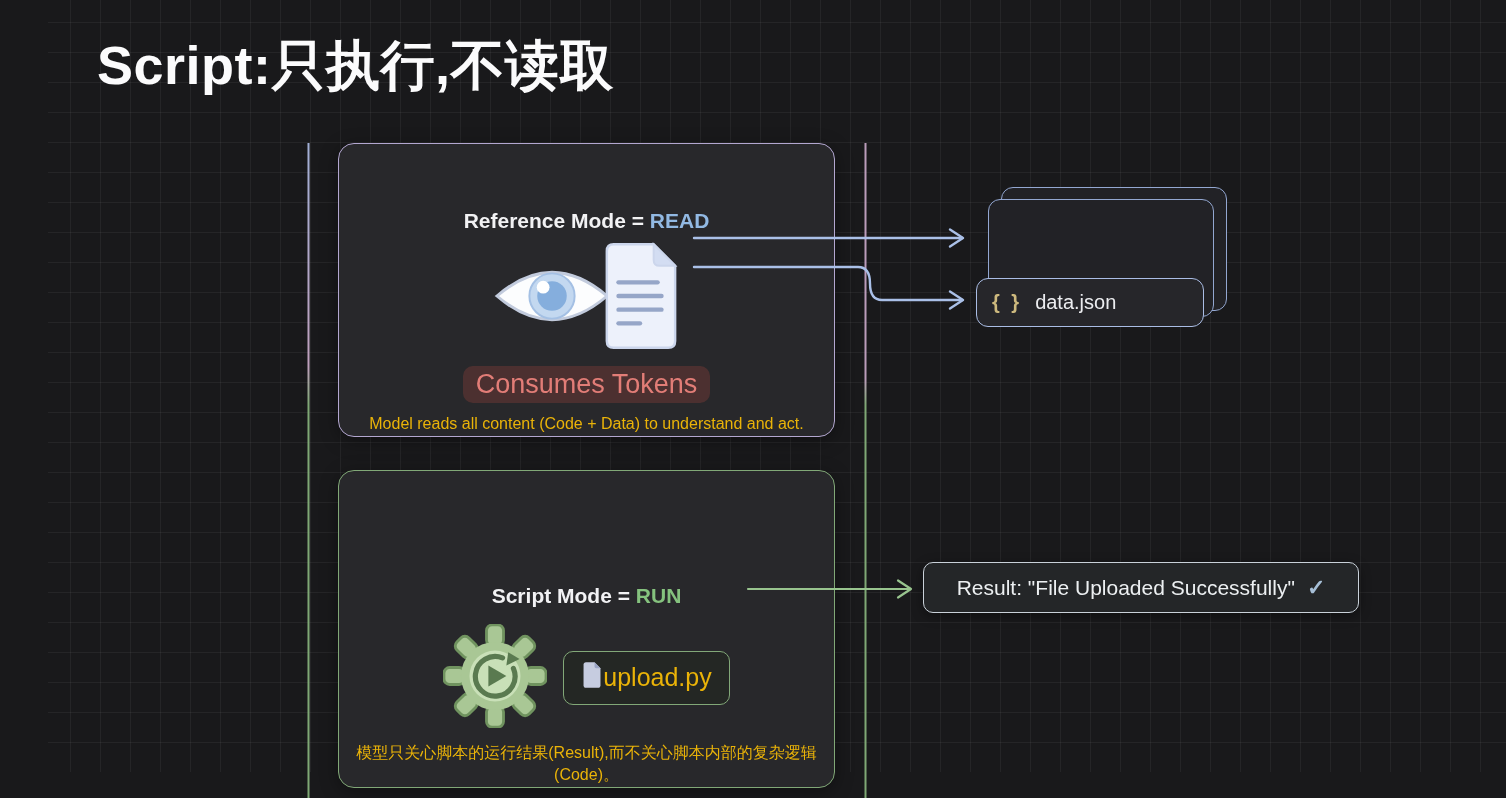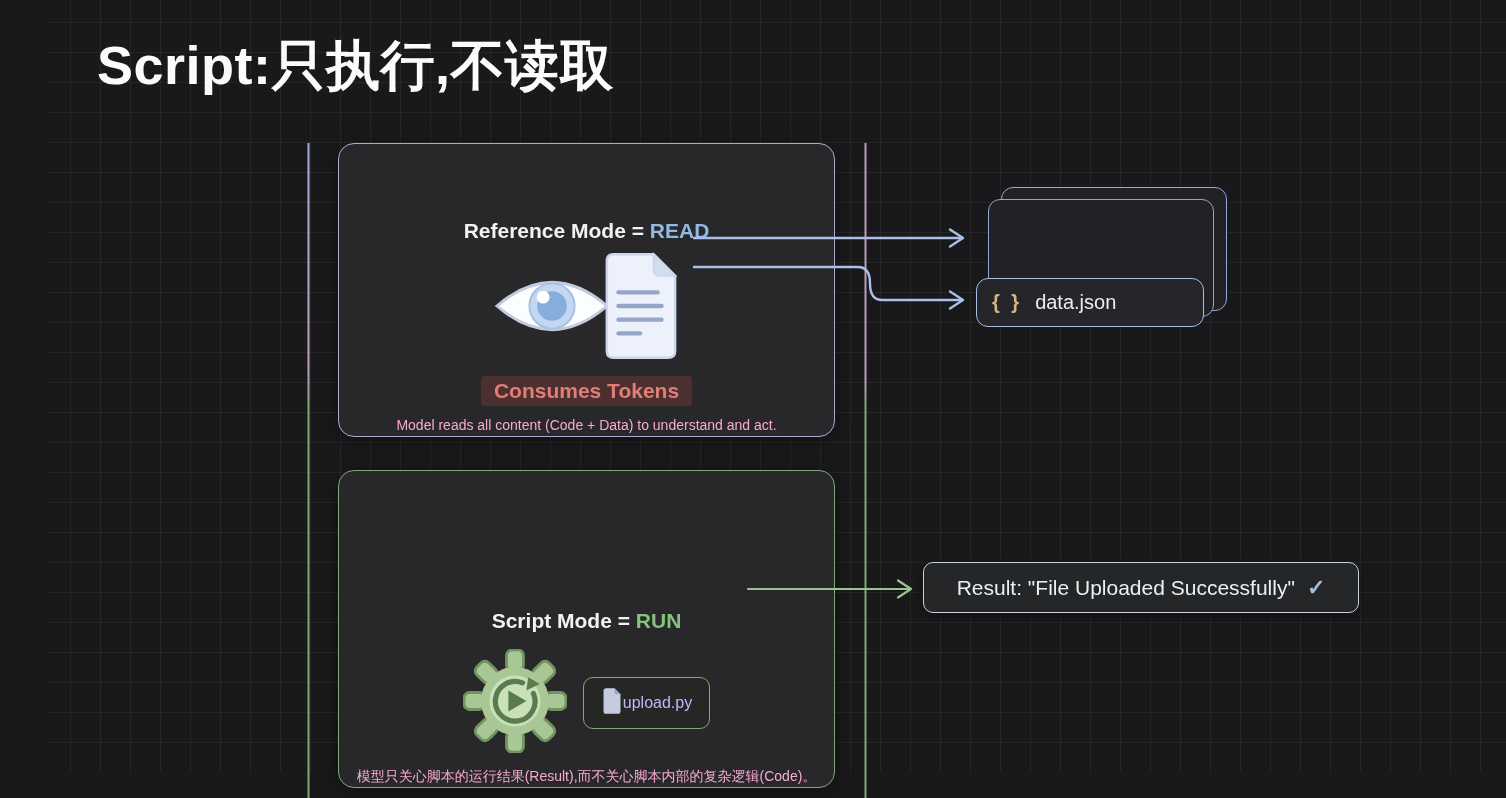--- a/index.html
+++ b/index.html
@@ -35,36 +35,36 @@
   .card-read { top:143px; height:294px; border:1.6px solid #b3a7d0; }
   .card-run  { top:470px; height:318px; border:1.6px solid #81a877; }
   .card-heading {
     margin-top:17px; font-size:21px; font-weight:bold; color:#f2f2f4;
     white-space:nowrap;
   }
   .kw-read { color:#92b9e3; }
   .kw-run  { color:#85c27e; }
   .icon-row { display:flex; align-items:center; justify-content:center; margin-top:6px; }
   .badge {
-    font-size:21px; font-weight:bold; border-radius:4px; padding:3px 13px;
+    font-size:27px; font-weight:normal; border-radius:10px; padding:3px 13px;
     white-space:nowrap;
   }
   .badge-red   { margin-top:9px;  color:#e27d77; background:rgba(173,72,62,0.28); }
   .badge-green { margin-top:25px; color:#a9d8a2; background:rgba(125,172,114,0.22); }
   .card-desc {
-    margin-top:10px; font-size:14px; line-height:1.42; text-align:center;
-    color:#f9a8d4;
+    margin-top:10px; font-size:16px; line-height:1.42; text-align:center;
+    color:#eab308;
   }
   .desc-read { max-width:452px; }
   .desc-run  { max-width:478px; }
   .run-row { display:flex; align-items:center; gap:16px; margin-top:16px; }
   .py-chip {
     display:flex; align-items:center; 
     border:1.6px solid #82a878; border-radius:10px; background:#242724;
-    padding:9px 17px; font-size:16px; color:#c4b5fd; white-space:nowrap;
+    padding:9px 17px; font-size:25px; color:#eab308; white-space:nowrap;
   }
   
   .ghost-card {
     position:absolute; background:#222226;
     border:1.5px solid #93a7d1; border-radius:12px;
   }
   .ghost-back  { left:953px; top:187px; width:226px; height:124px; }
   .ghost-front { left:940px; top:199px; width:226px; height:118px; }
   .file-card {
     position:absolute; left:928px; width:228px; height:48px;

